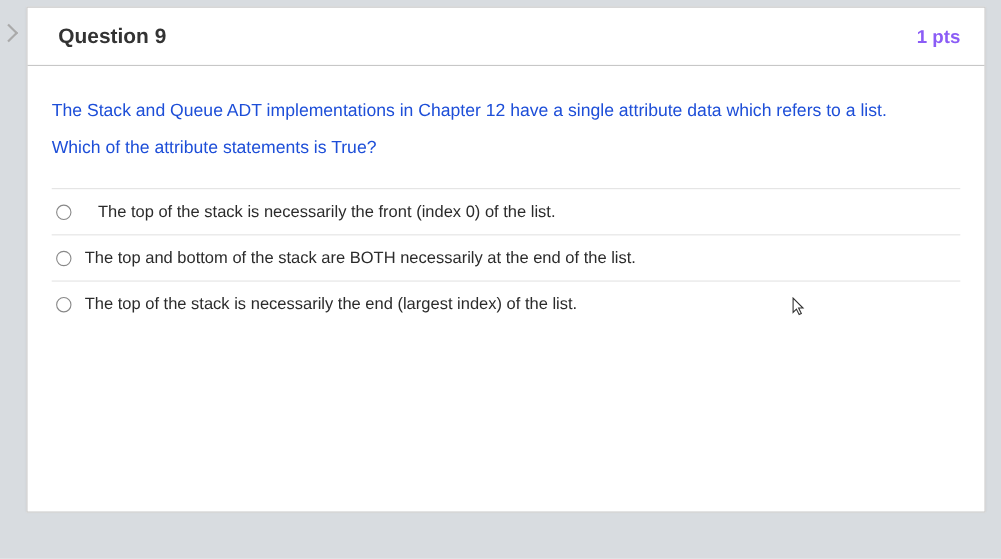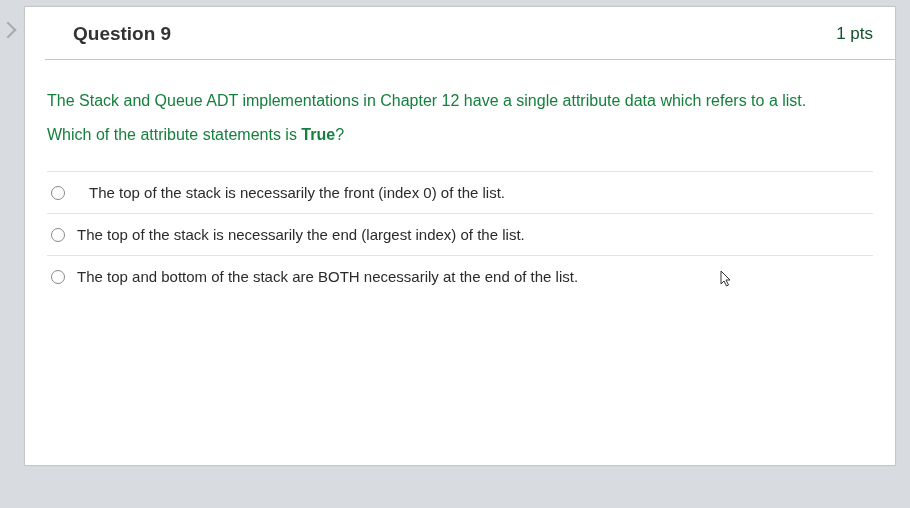--- a/index.html
+++ b/index.html
@@ -28,39 +28,38 @@
     margin-right: 4px;
     min-height: 460px;
     box-shadow: 0 0 2px rgba(0,0,0,0.05);
   }
   .header {
     display: flex;
     justify-content: space-between;
     align-items: center;
     padding: 16px 22px 14px 28px;
     border-bottom: 1px solid #c7c7c7;
-    margin-left: 20px;
   }
   .q-title {
     font-size: 19px;
     font-weight: 700;
     color: #333;
   }
   .pts {
     font-size: 17px;
-    font-weight: 400;
-    color: #14532d;
+    font-weight: 700;
+    color: #8b5cf6;
   }
   .prompt {
     padding: 24px 22px 20px 22px;
     font-size: 16px;
     line-height: 2.1;
-    color: #15803d;
+    color: #1d4ed8;
   }
-  .prompt strong { font-weight: 700; }
+  .prompt strong { font-weight: 400; }
   .options {
     padding: 0 22px 20px 22px;
   }
   .option {
     border-top: 1px solid #e3e3e3;
     padding: 12px 4px 12px 4px;
     display: flex;
     align-items: center;
     gap: 12px;
     font-size: 15px;
@@ -105,25 +104,25 @@
     <span>Which of the attribute statements is </span><strong>True</strong><span>?</span>
   </div>
 
   <div class="options">
     <label class="option">
       <span class="radio"></span>
       <span>The top of the stack is necessarily the front (index 0) of the list.</span>
     </label>
     <label class="option">
       <span class="radio"></span>
-      <span>The top of the stack is necessarily the end (largest index) of the list.</span>
+      <span>The top and bottom of the stack are BOTH necessarily at the end of the list.</span>
     </label>
     <label class="option">
       <span class="radio"></span>
-      <span>The top and bottom of the stack are BOTH necessarily at the end of the list.</span>
+      <span>The top of the stack is necessarily the end (largest index) of the list.</span>
     </label>
   </div>
 
 </div>
 
 <svg class="cursor-arrow" viewBox="0 0 12 18">
   <path d="M1 1 L1 14 L4 11 L6.5 16 L8.5 15 L6 10 L10 10 Z" fill="#fff" stroke="#333" stroke-width="1"></path>
 </svg>
 
 </body></html>

